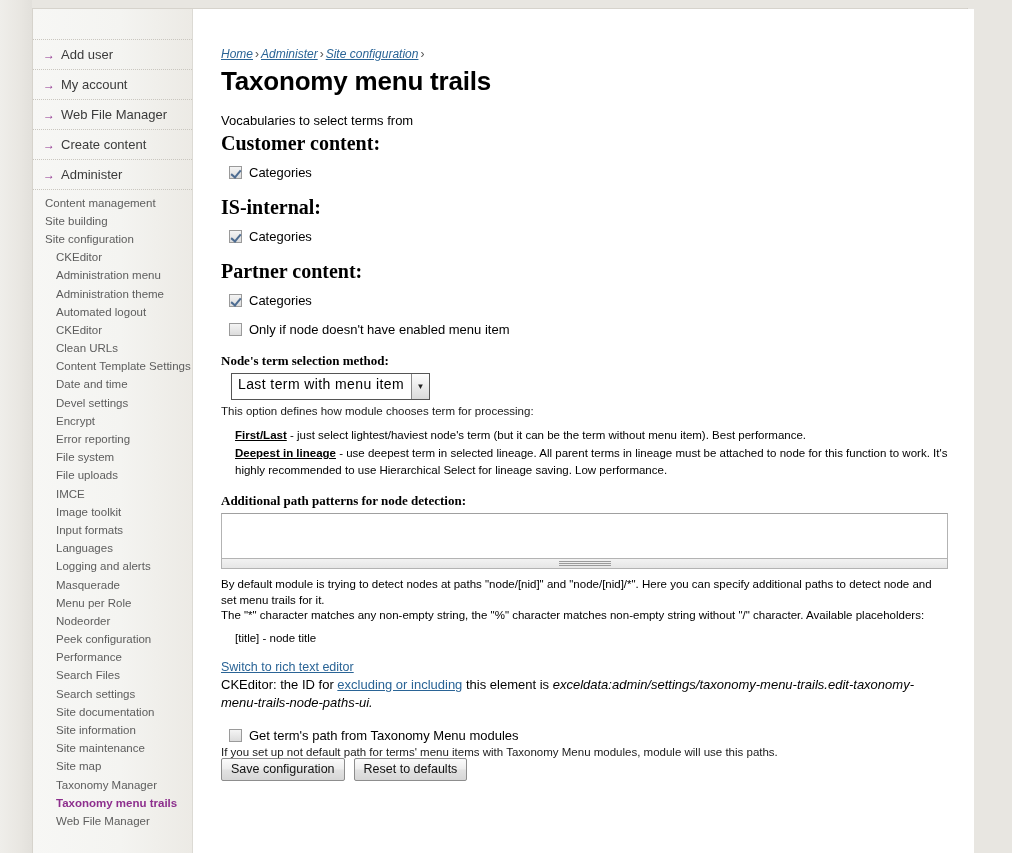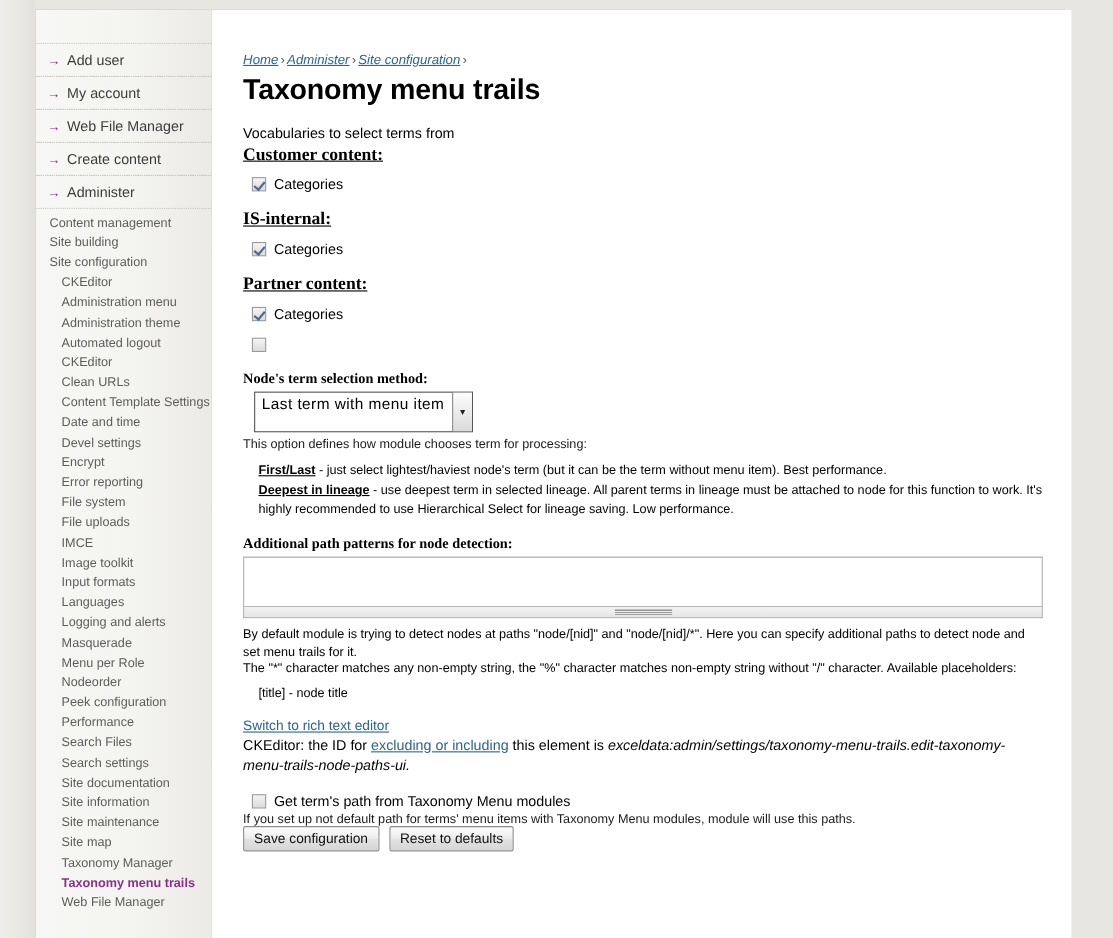--- a/index.html
+++ b/index.html
@@ -109,24 +109,23 @@
     margin: 0 0 16px 0;
     letter-spacing: -0.2px;
     color: #000;
   }
   .plain-line {
     font-size: 13px;
     margin: 0 0 2px 0;
   }
   .grouplabel {
     font-family: "Liberation Serif", serif;
-    font-size: 16px;
+    font-size: 20px;
     font-weight: bold;
     margin: 4px 0 10px 0;
-    text-decoration: underline;
   }
   .cb-row {
     display: flex;
     align-items: center;
     gap: 7px;
     margin: 0 0 16px 8px;
     font-size: 13px;
   }
   .cb-row.tight { margin-bottom: 14px; }
   .checkbox {
@@ -154,21 +153,21 @@
     font-weight: bold;
     font-size: 13px;
     margin: 10px 0 4px 0;
   }
   .select-wrap {
     margin-left: 10px;
     display: inline-flex;
     align-items: stretch;
     border: 1px solid #555;
     background: #fff;
-    height: 37px;
+    height: 27px;
     box-sizing: border-box;
   }
   .select-text {
     padding: 1px 7px 0 6px;
     font-size: 14px;
     line-height: 19px;
     letter-spacing: 0.4px;
     color: #000;
     white-space: nowrap;
   }
@@ -375,20 +374,21 @@
 
       
       <div class="grouplabel">Partner content:</div>
       <div class="cb-row tight">
         <span class="checkbox checked"></span>
         <span>Categories</span>
       </div>
 
       <div class="cb-row">
         <span class="checkbox"></span>
+        <span>Only if node doesn't have enabled menu item</span>
       </div>
 
       
       <div class="field-label">Node's term selection method:</div>
       <div class="select-wrap">
         <span class="select-text">Last term with menu item</span>
         <span class="select-arrow">▼</span>
       </div>
       <div class="desc">This option defines how module chooses term for processing:</div>
       <ul class="bullets" id="methodBullets">

